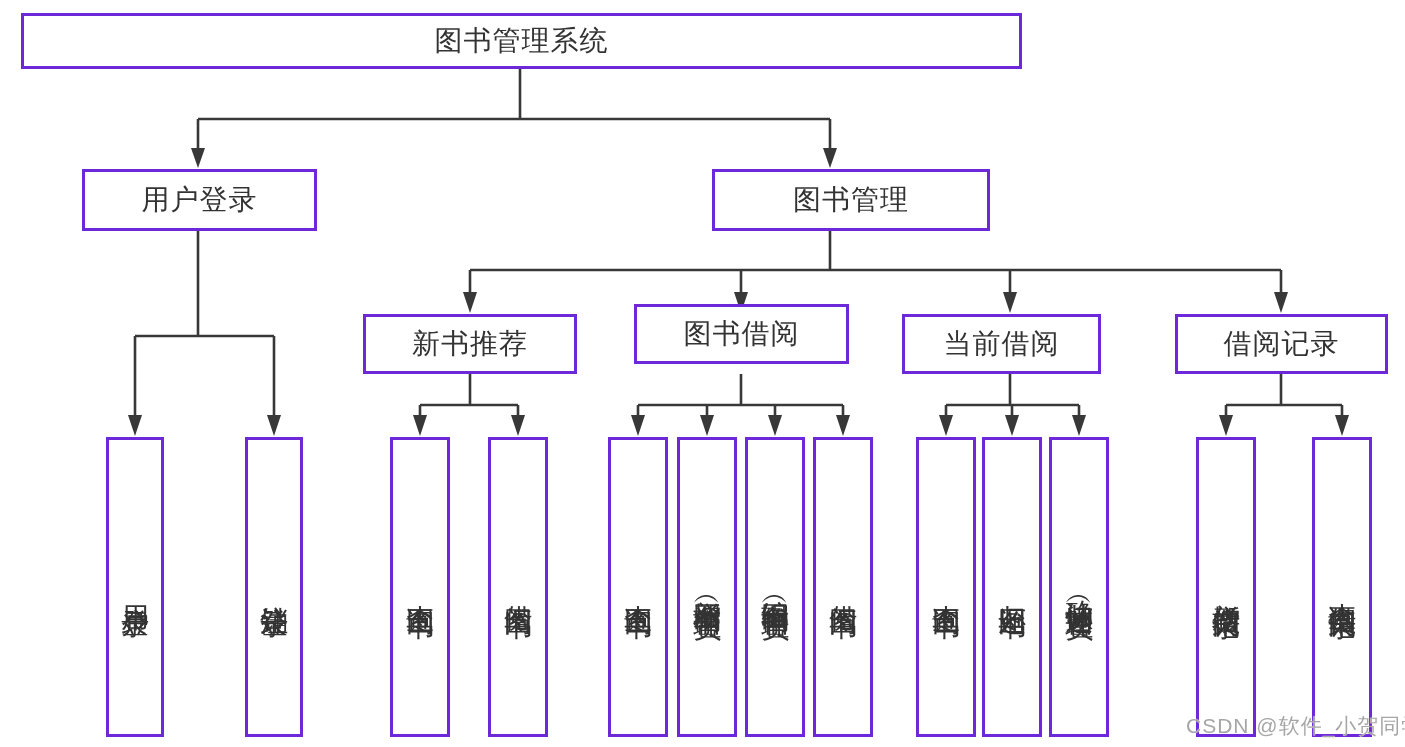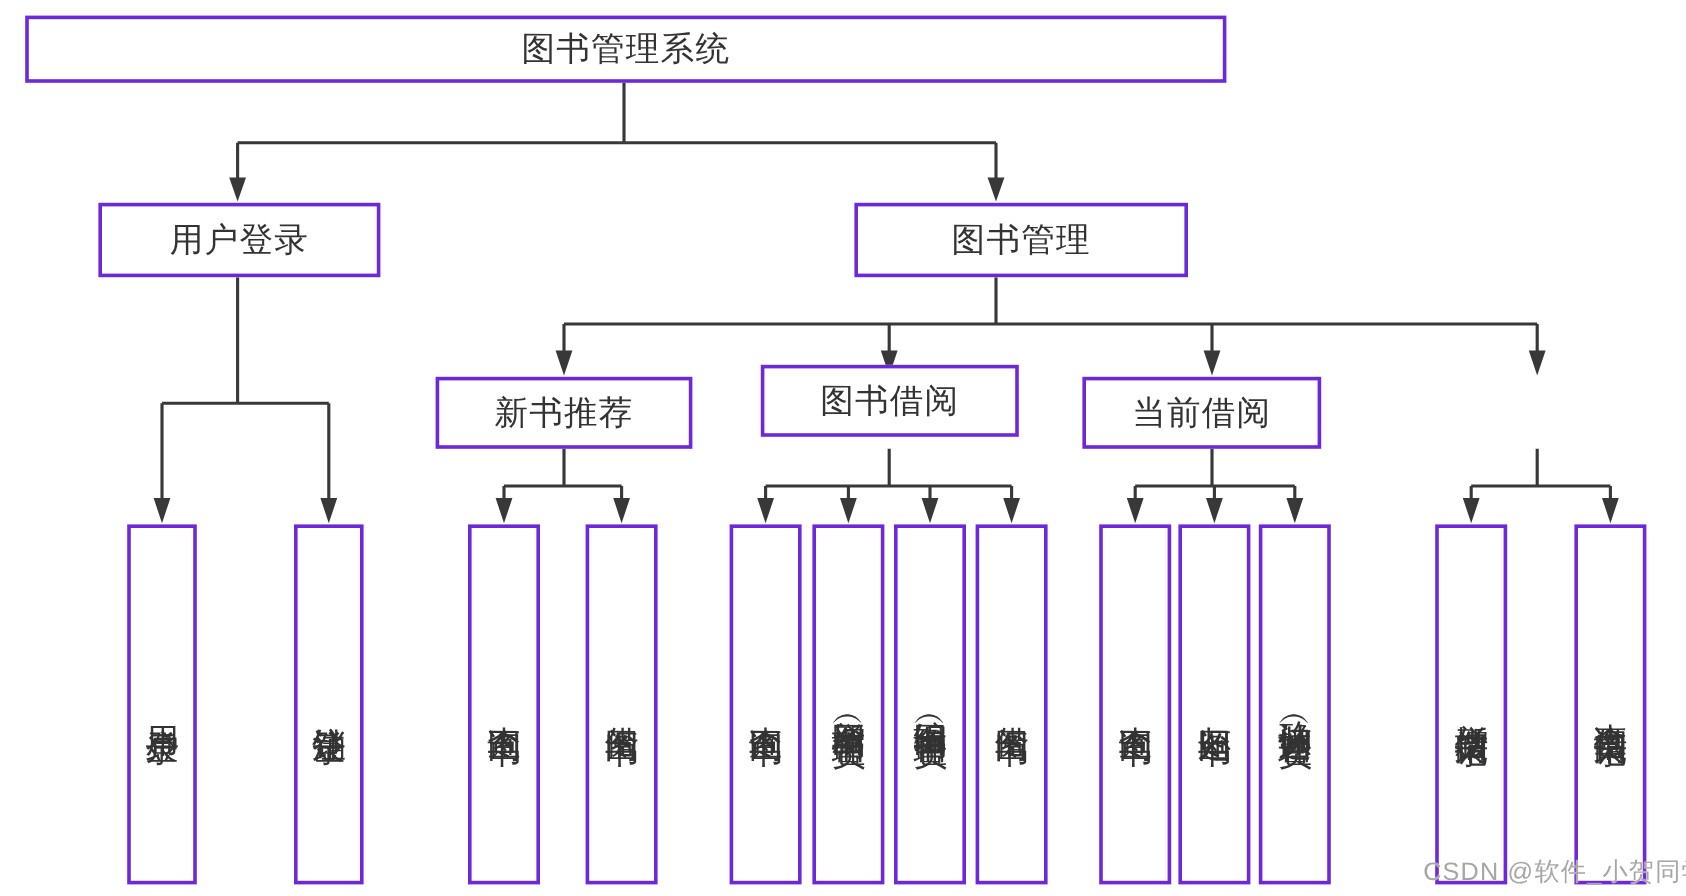--- a/index.html
+++ b/index.html
@@ -112,20 +112,23 @@
 
   <div class="node" style="left:363px;top:314px;width:214px;height:60px">
     <span>新书推荐</span>
   </div>
   <div class="node" style="left:634px;top:304px;width:215px;height:60px">
     <span>图书借阅</span>
   </div>
   <div class="node" style="left:902px;top:314px;width:199px;height:60px">
     <span>当前借阅</span>
   </div>
+  <div class="node" style="left:1175px;top:314px;width:213px;height:60px">
+    <span>借阅记录</span>
+  </div>
 
   <div class="node leaf" style="left:106px;top:437px;width:58px;height:300px">
     <span class="vtext">用户登录</span>
   </div>
   <div class="node leaf" style="left:245px;top:437px;width:58px;height:300px">
     <span class="vtext">注销登录</span>
   </div>
 
   <div class="node leaf" style="left:390px;top:437px;width:60px;height:300px">
     <span class="vtext">查询图书</span>

